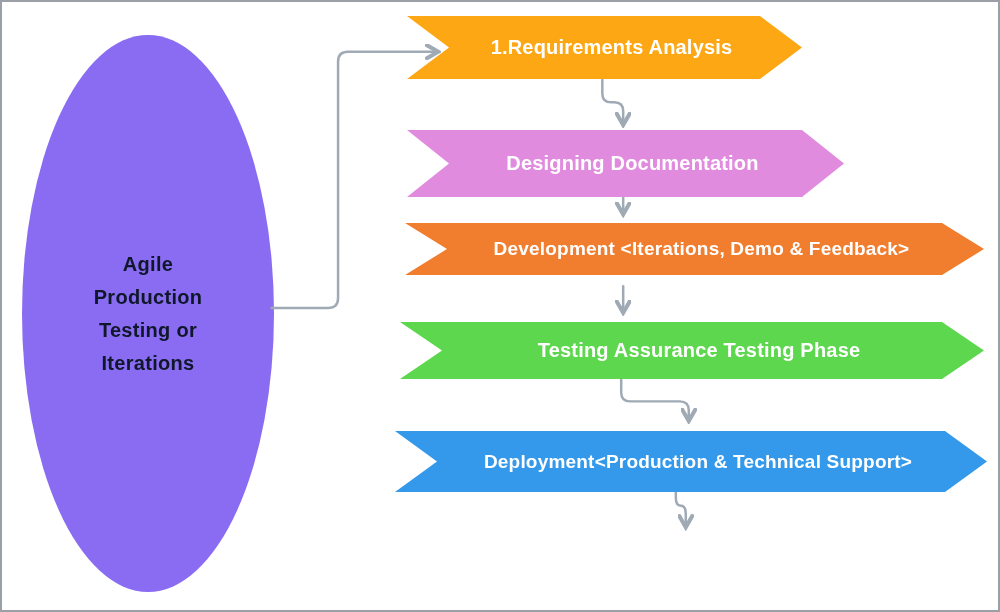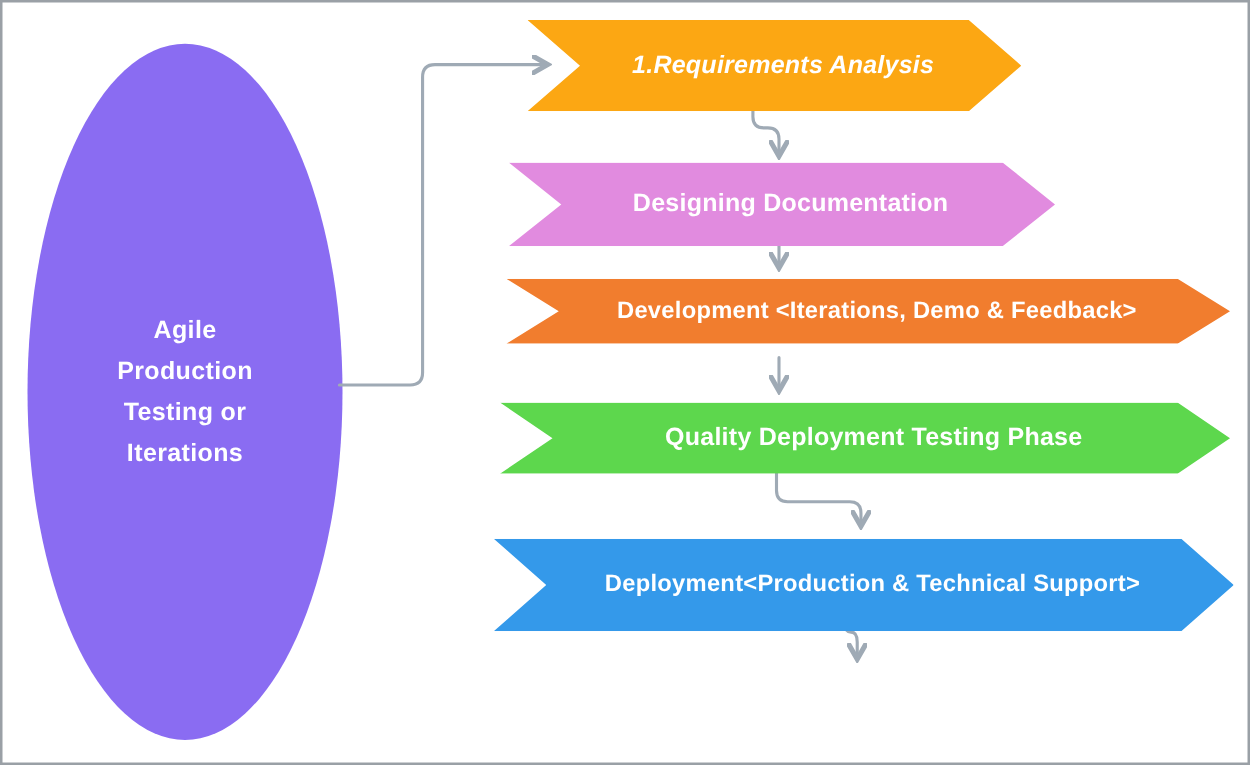--- a/index.html
+++ b/index.html
@@ -14,41 +14,41 @@
   }
   
   #root-ellipse{
     position:absolute;
     left:20px;top:33px;
     width:252px;height:557px;
     border-radius:50%;
     display:flex;flex-direction:column;
     align-items:center;justify-content:center;
     text-align:center;
-    color:#ffffff;
+    color:#0f172a;
     font-size:20px;font-weight:bold;
     line-height:33px;letter-spacing:.3px;
   }
   
   .banner{
     position:absolute;
     display:flex;align-items:center;justify-content:center;
     clip-path:polygon(0 0, calc(100% - 42px) 0, 100% 50%, calc(100% - 42px) 100%, 0 100%, 42px 50%);
     color:#ffffff;
     font-size:20px;font-weight:bold;
     letter-spacing:.2px;
     padding-left:34px;padding-right:20px;
     box-sizing:border-box;
     white-space:nowrap;
   }
-  #banner-1{left:420px;top:14px;width:395px;height:73px;font-style:italic;}
+  #banner-1{left:405px;top:14px;width:395px;height:63px;}
   #banner-2{left:405px;top:128px;width:437px;height:67px;}
   #banner-3{left:403px;top:221px;width:579px;height:52px;font-size:19px;}
   #banner-4{left:398px;top:320px;width:584px;height:57px;}
-  #banner-5{left:393px;top:429px;width:592px;height:74px;font-size:19px;}
+  #banner-5{left:393px;top:429px;width:592px;height:61px;font-size:19px;}
   #banner-6{left:403px;top:536px;width:563px;height:55px;}
   #connector-layer{position:absolute;left:0;top:0;width:100%;height:100%;pointer-events:none;}
   #connector-layer path{fill:none;stroke-width:2.5px;stroke-linecap:round;}
 </style>
 </head>
 <body>
 
 <div id="canvas">
 
   <div id="root-ellipse" style="background: rgb(138, 108, 242);">
@@ -80,21 +80,21 @@
 
   <div id="banner-2" class="banner" style="background: rgb(225, 139, 223);">
     <span>Designing Documentation</span>
   </div>
 
   <div id="banner-3" class="banner" style="background: rgb(241, 125, 46);">
     <span>Development &lt;Iterations, Demo &amp; Feedback&gt;</span>
   </div>
 
   <div id="banner-4" class="banner" style="background: rgb(93, 215, 77);">
-    <span>Quality Deployment Testing Phase</span>
+    <span>Testing Assurance Testing Phase</span>
   </div>
 
   <div id="banner-5" class="banner" style="background: rgb(52, 153, 234);">
     <span>Deployment&lt;Production &amp; Technical Support&gt;</span>
   </div>
 
 
 </div>
 
 </body></html>

